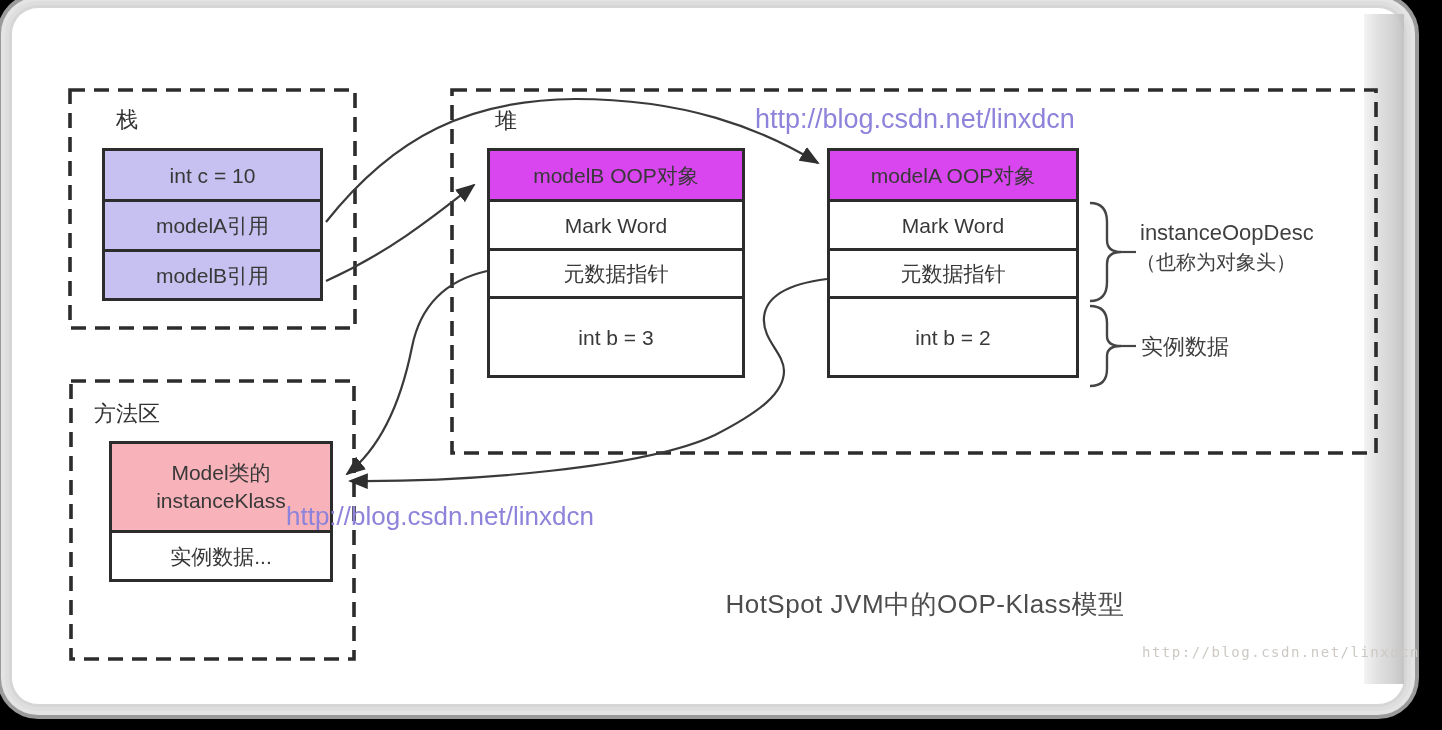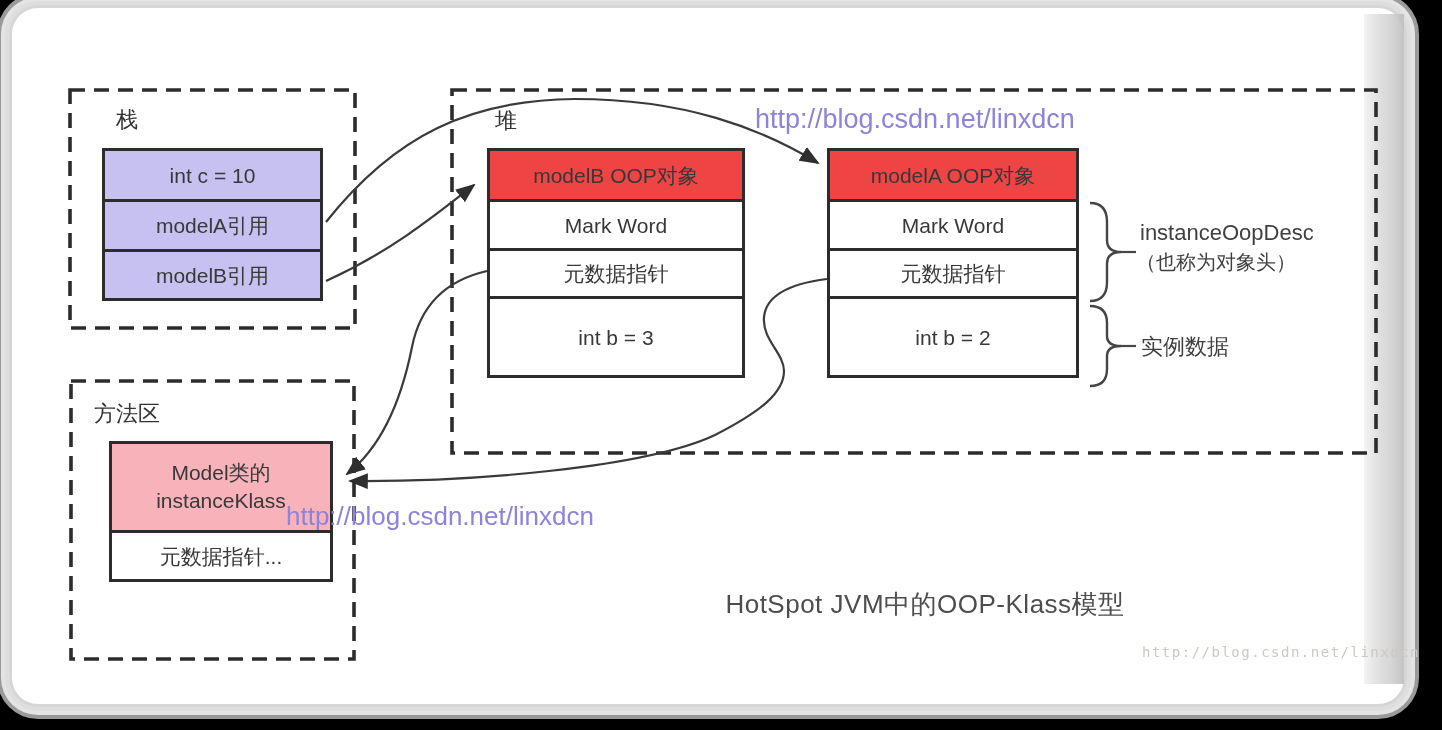--- a/index.html
+++ b/index.html
@@ -20,21 +20,21 @@
   }
   svg.lines { position:absolute; left:0; top:0; width:1442px; height:730px; pointer-events:none; }
 
   .tbl { position:absolute; display:flex; flex-direction:column; border:3px solid #2c2c2c; background:#fff; }
   .row {
     display:flex; align-items:center; justify-content:center;
     font-size:21px; color:#383838; border-top:3px solid #2c2c2c; text-align:center; line-height:25px;
   }
   .row:first-child { border-top:none; }
   .purple { background:#c6c1f1; }
-  .green  { background:#ef4444; }
+  .green  { background:#d946ef; }
   .pink   { background:#f7b2ba; }
 
   .tbl-stack  { left:102px; top:148px; width:221px; }
   .tbl-stack .row:nth-child(1){ height:48px; }
   .tbl-stack .row:nth-child(2){ height:50px; }
   .tbl-stack .row:nth-child(3){ height:49px; }
 
   .tbl-modelb { left:487px; top:148px; width:258px; }
   .tbl-modela { left:827px; top:148px; width:252px; }
   .tbl-oop .row:nth-child(1){ height:48px; }
@@ -121,21 +121,21 @@
     <div class="row">Mark Word</div>
     <div class="row">元数据指针</div>
     <div class="row">int b = 2</div>
   </div>
 
   <div class="tbl tbl-method">
     <div class="row pink">
       <span>Model类的</span>
       <span>instanceKlass</span>
     </div>
-    <div class="row">元数据指针...</div>
+    <div class="row">实例数据...</div>
   </div>
 
   <div class="anno anno-h1">instanceOopDesc</div>
   <div class="anno anno-h2">（也称为对象头）</div>
   <div class="anno anno-inst">实例数据</div>
 
   <div class="wm wm-top">http://blog.csdn.net/linxdcn</div>
   <div class="wm wm-mid">http://blog.csdn.net/linxdcn</div>
   <div class="wm wm-bottom">http://blog.csdn.net/linxdcn</div>
 

